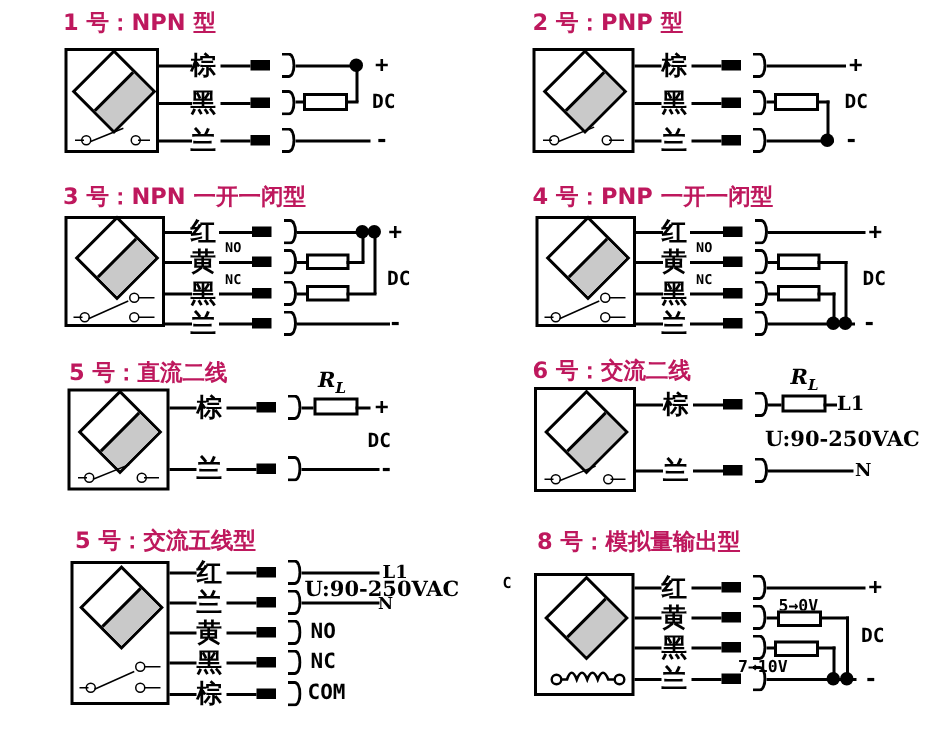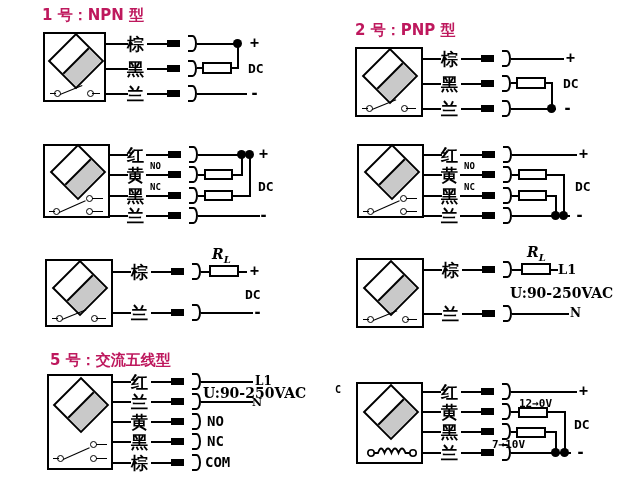--- a/index.html
+++ b/index.html
@@ -109,21 +109,21 @@
   <div class="wire th" style="left:230px;top:67px;width:9px;"></div>
   <div class="wire tv" style="left:237px;top:44px;height:24px;"></div>
   <div class="dot" style="left:233px;top:39px;"></div>
   <div class="wire th" style="left:197px;top:93px;width:50px;"></div>
 
   <div class="sig" style="left:250px;top:36px;font-size:15px;">+</div>
   <div class="sig" style="left:248px;top:62px;font-size:13px;">DC</div>
   <div class="sig" style="left:250px;top:86px;font-size:15px;">-</div>
 </div>
 
-<div class="panel" style="left:320px;top:0;width:305px;height:118px;margin-top:15px;">
+<div class="panel" style="left:320px;top:0;width:305px;height:118px;">
   <div class="title" style="left:35px;top:6px;">2 号：PNP 型</div>
 
   <div class="sensor" style="left:35px;top:32px;width:68px;height:70px;">
     <div class="diamond" style="left:13px;top:7px;">
       <div class="diamond-fill"></div>
         <div class="diamond-mid"></div>
     </div>
     <div class="swwrap" style="left:9px;top:52px;width:50px;height:14px;">
       <div class="sw-node" style="left:0;top:4px;"></div>
       <div class="sw-node" style="left:35px;top:4px;"></div>
@@ -160,20 +160,21 @@
   <div class="wire tv" style="left:231px;top:67px;height:26px;"></div>
   <div class="dot" style="left:227px;top:89px;"></div>
   <div class="wire th" style="left:191px;top:93px;width:45px;"></div>
 
   <div class="sig" style="left:246px;top:36px;font-size:15px;">+</div>
   <div class="sig" style="left:243px;top:62px;font-size:13px;">DC</div>
   <div class="sig" style="left:243px;top:86px;font-size:15px;">-</div>
 </div>
 
 <div class="panel" style="left:0;top:118px;width:320px;height:117px;">
+  <div class="title" style="left:42px;top:4px;">3 号：NPN 一开一闭型</div>
 
   <div class="sensor" style="left:43px;top:26px;width:67px;height:74px;">
     <div class="diamond" style="left:13px;top:6px;">
       <div class="diamond-fill"></div>
         <div class="diamond-mid"></div>
     </div>
     <div class="swwrap" style="left:8px;top:48px;width:52px;height:24px;">
       <div class="sw-node" style="left:0;top:14px;"></div>
       <div class="sw-node" style="left:33px;top:1px;"></div>
       <div class="sw-node" style="left:33px;top:14px;"></div>
@@ -224,20 +225,21 @@
   <div class="dot" style="left:237px;top:32px;"></div>
   <div class="dot" style="left:245px;top:32px;"></div>
   <div class="wire th" style="left:198px;top:97px;width:62px;"></div>
 
   <div class="sig" style="left:259px;top:29px;font-size:15px;">+</div>
   <div class="sig" style="left:258px;top:62px;font-size:13px;">DC</div>
   <div class="sig" style="left:259px;top:90px;font-size:15px;">-</div>
 </div>
 
 <div class="panel" style="left:320px;top:118px;width:305px;height:117px;">
+  <div class="title" style="left:35px;top:4px;">4 号：PNP 一开一闭型</div>
 
   <div class="sensor" style="left:37px;top:26px;width:67px;height:74px;">
     <div class="diamond" style="left:13px;top:6px;">
       <div class="diamond-fill"></div>
         <div class="diamond-mid"></div>
     </div>
     <div class="swwrap" style="left:8px;top:48px;width:52px;height:24px;">
       <div class="sw-node" style="left:0;top:14px;"></div>
       <div class="sw-node" style="left:33px;top:1px;"></div>
       <div class="sw-node" style="left:33px;top:14px;"></div>
@@ -288,20 +290,21 @@
   <div class="dot" style="left:231px;top:93px;"></div>
   <div class="dot" style="left:239px;top:93px;"></div>
   <div class="wire th" style="left:192px;top:97px;width:58px;"></div>
 
   <div class="sig" style="left:259px;top:29px;font-size:15px;">+</div>
   <div class="sig" style="left:255px;top:62px;font-size:13px;">DC</div>
   <div class="sig" style="left:255px;top:90px;font-size:15px;">-</div>
 </div>
 
 <div class="panel" style="left:0;top:235px;width:320px;height:115px;">
+  <div class="title" style="left:46px;top:4px;">5 号：直流二线</div>
 
   <div class="sensor" style="left:45px;top:24px;width:68px;height:68px;">
     <div class="diamond" style="left:13px;top:7px;">
       <div class="diamond-fill"></div>
         <div class="diamond-mid"></div>
     </div>
     <div class="swwrap" style="left:9px;top:50px;width:50px;height:14px;">
       <div class="sw-node" style="left:0;top:4px;"></div>
       <div class="sw-node" style="left:35px;top:4px;"></div>
       <div class="sw-line" style="left:40px;top:7px;width:10px;"></div>
@@ -332,20 +335,21 @@
   <div class="res" style="left:209px;top:30px;width:30px;height:12px;"></div>
   <div class="wire th" style="left:237px;top:36px;width:10px;"></div>
   <div class="wire th" style="left:201px;top:77px;width:52px;"></div>
 
   <div class="sig" style="left:250px;top:29px;font-size:15px;">+</div>
   <div class="sig" style="left:245px;top:53px;font-size:13px;">DC</div>
   <div class="sig" style="left:253px;top:70px;font-size:15px;">-</div>
 </div>
 
 <div class="panel" style="left:320px;top:235px;width:305px;height:115px;">
+  <div class="title" style="left:35px;top:3px;">6 号：交流二线</div>
 
   <div class="sensor" style="left:36px;top:23px;width:68px;height:70px;">
     <div class="diamond" style="left:13px;top:8px;">
       <div class="diamond-fill"></div>
         <div class="diamond-mid"></div>
     </div>
     <div class="swwrap" style="left:9px;top:52px;width:50px;height:14px;">
       <div class="sw-node" style="left:0;top:4px;"></div>
       <div class="sw-node" style="left:35px;top:4px;"></div>
       <div class="sw-line" style="left:40px;top:7px;width:10px;"></div>
@@ -437,20 +441,21 @@
   <div class="ser" style="left:255px;top:25px;font-size:12px;">L1</div>
   <div class="ser" style="left:203px;top:36px;font-size:14px;">U:90-250VAC</div>
   <div class="ser" style="left:252px;top:47px;font-size:11px;">N</div>
 
   <div class="sig" style="left:207px;top:64px;font-size:14px;">NO</div>
   <div class="sig" style="left:207px;top:84px;font-size:14px;">NC</div>
   <div class="sig" style="left:205px;top:105px;font-size:14px;">COM</div>
 </div>
 
 <div class="panel" style="left:320px;top:350px;width:305px;height:150px;">
+  <div class="title" style="left:38px;top:2px;">8 号：模拟量输出型</div>
 
   <div class="cmark" style="left:15px;top:34px;">C</div>
 
   <div class="sensor" style="left:36px;top:32px;width:67px;height:82px;">
     <div class="diamond" style="left:13px;top:8px;">
       <div class="diamond-fill"></div>
         <div class="diamond-mid"></div>
     </div>
     <div class="coil" style="left:8px;top:58px;">
       <svg width="52" height="16" viewBox="0 0 52 16">
@@ -481,21 +486,21 @@
   <div class="plug" style="left:161px;top:78px;"></div>
   <div class="plug" style="left:161px;top:99px;"></div>
 
   <div class="conn" style="left:182px;top:33px;"></div>
   <div class="conn" style="left:182px;top:53px;"></div>
   <div class="conn" style="left:182px;top:73px;"></div>
   <div class="conn" style="left:182px;top:94px;"></div>
 
   <div class="wire th" style="left:191px;top:41px;width:66px;"></div>
 
-  <div class="nonote" style="left:199px;top:48px;font-size:11px;">12→0V</div>
+  <div class="nonote" style="left:199px;top:48px;font-size:11px;">5→0V</div>
   <div class="res" style="left:198px;top:57px;width:30px;height:11px;"></div>
   <div class="wire th" style="left:191px;top:61px;width:8px;"></div>
   <div class="wire th" style="left:226px;top:61px;width:20px;"></div>
   <div class="wire tv" style="left:244px;top:61px;height:42px;"></div>
 
   <div class="res" style="left:196px;top:77px;width:30px;height:11px;"></div>
   <div class="wire th" style="left:191px;top:81px;width:6px;"></div>
   <div class="wire th" style="left:224px;top:81px;width:13px;"></div>
   <div class="wire tv" style="left:235px;top:81px;height:22px;"></div>
   <div class="nonote" style="left:172px;top:89px;font-size:11px;">7→10V</div>

